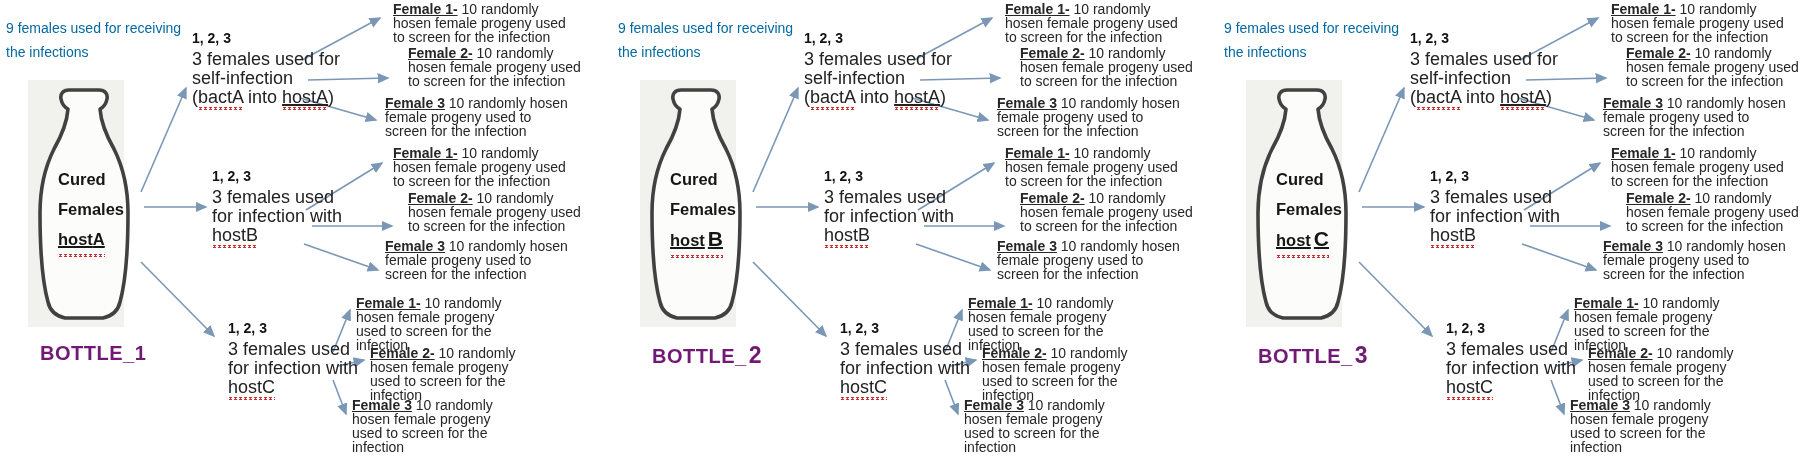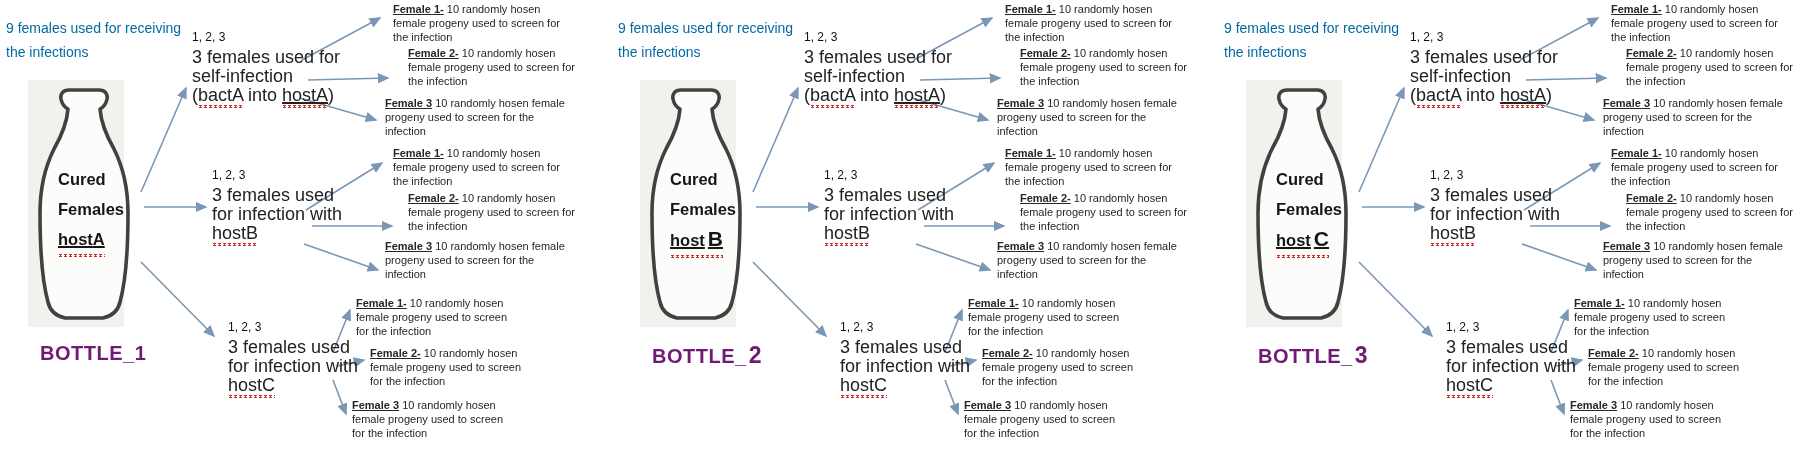--- a/index.html
+++ b/index.html
@@ -19,26 +19,26 @@
   .ul{text-decoration:underline;text-decoration-thickness:1.5px;}
   .wavy{background-image:
       linear-gradient(135deg,transparent 40%,var(--sq) 40%,var(--sq) 62%,transparent 62%),
       linear-gradient(45deg,transparent 40%,var(--sq) 40%,var(--sq) 62%,transparent 62%);
     background-size:5px 2.6px;background-repeat:repeat-x;background-position:left bottom;
     padding-bottom:3px;}
   .hostletter.big{font-size:21px;margin-left:3px;}
   .bottle-label{position:absolute;left:40px;top:342px;font-weight:bold;font-size:20px;letter-spacing:.5px;color:#701a75;}
   .bnum.big{font-size:23px;margin-left:2px;}
   .branch{position:absolute;width:168px;}
-  .branch .nums{font-weight:normal;font-size:12px;margin-bottom:4px;color:#111;}
+  .branch .nums{font-weight:bold;font-size:14px;margin-bottom:4px;color:#111;}
   .branch .bline{font-size:18px;line-height:19px;color:#222;}
   .branch-1{left:192px;top:30px;}
   .branch-2{left:212px;top:168px;}
   .branch-3{left:228px;top:320px;}
-  .leaf{position:absolute;font-size:11px;line-height:14px;color:var(--leaf-ink);}
+  .leaf{position:absolute;font-size:14px;line-height:14px;color:var(--leaf-ink);}
   .llabel{font-weight:bold;text-decoration:underline;}
   .l00{left:393px;top:2px;width:176px;}
   .l01{left:408px;top:46px;width:176px;}
   .l02{left:385px;top:96px;width:184px;}
   .l10{left:393px;top:146px;width:176px;}
   .l11{left:408px;top:191px;width:176px;}
   .l12{left:385px;top:239px;width:184px;}
   .l20{left:356px;top:296px;width:158px;}
   .l21{left:370px;top:346px;width:158px;}
   .l22{left:352px;top:398px;width:158px;}

